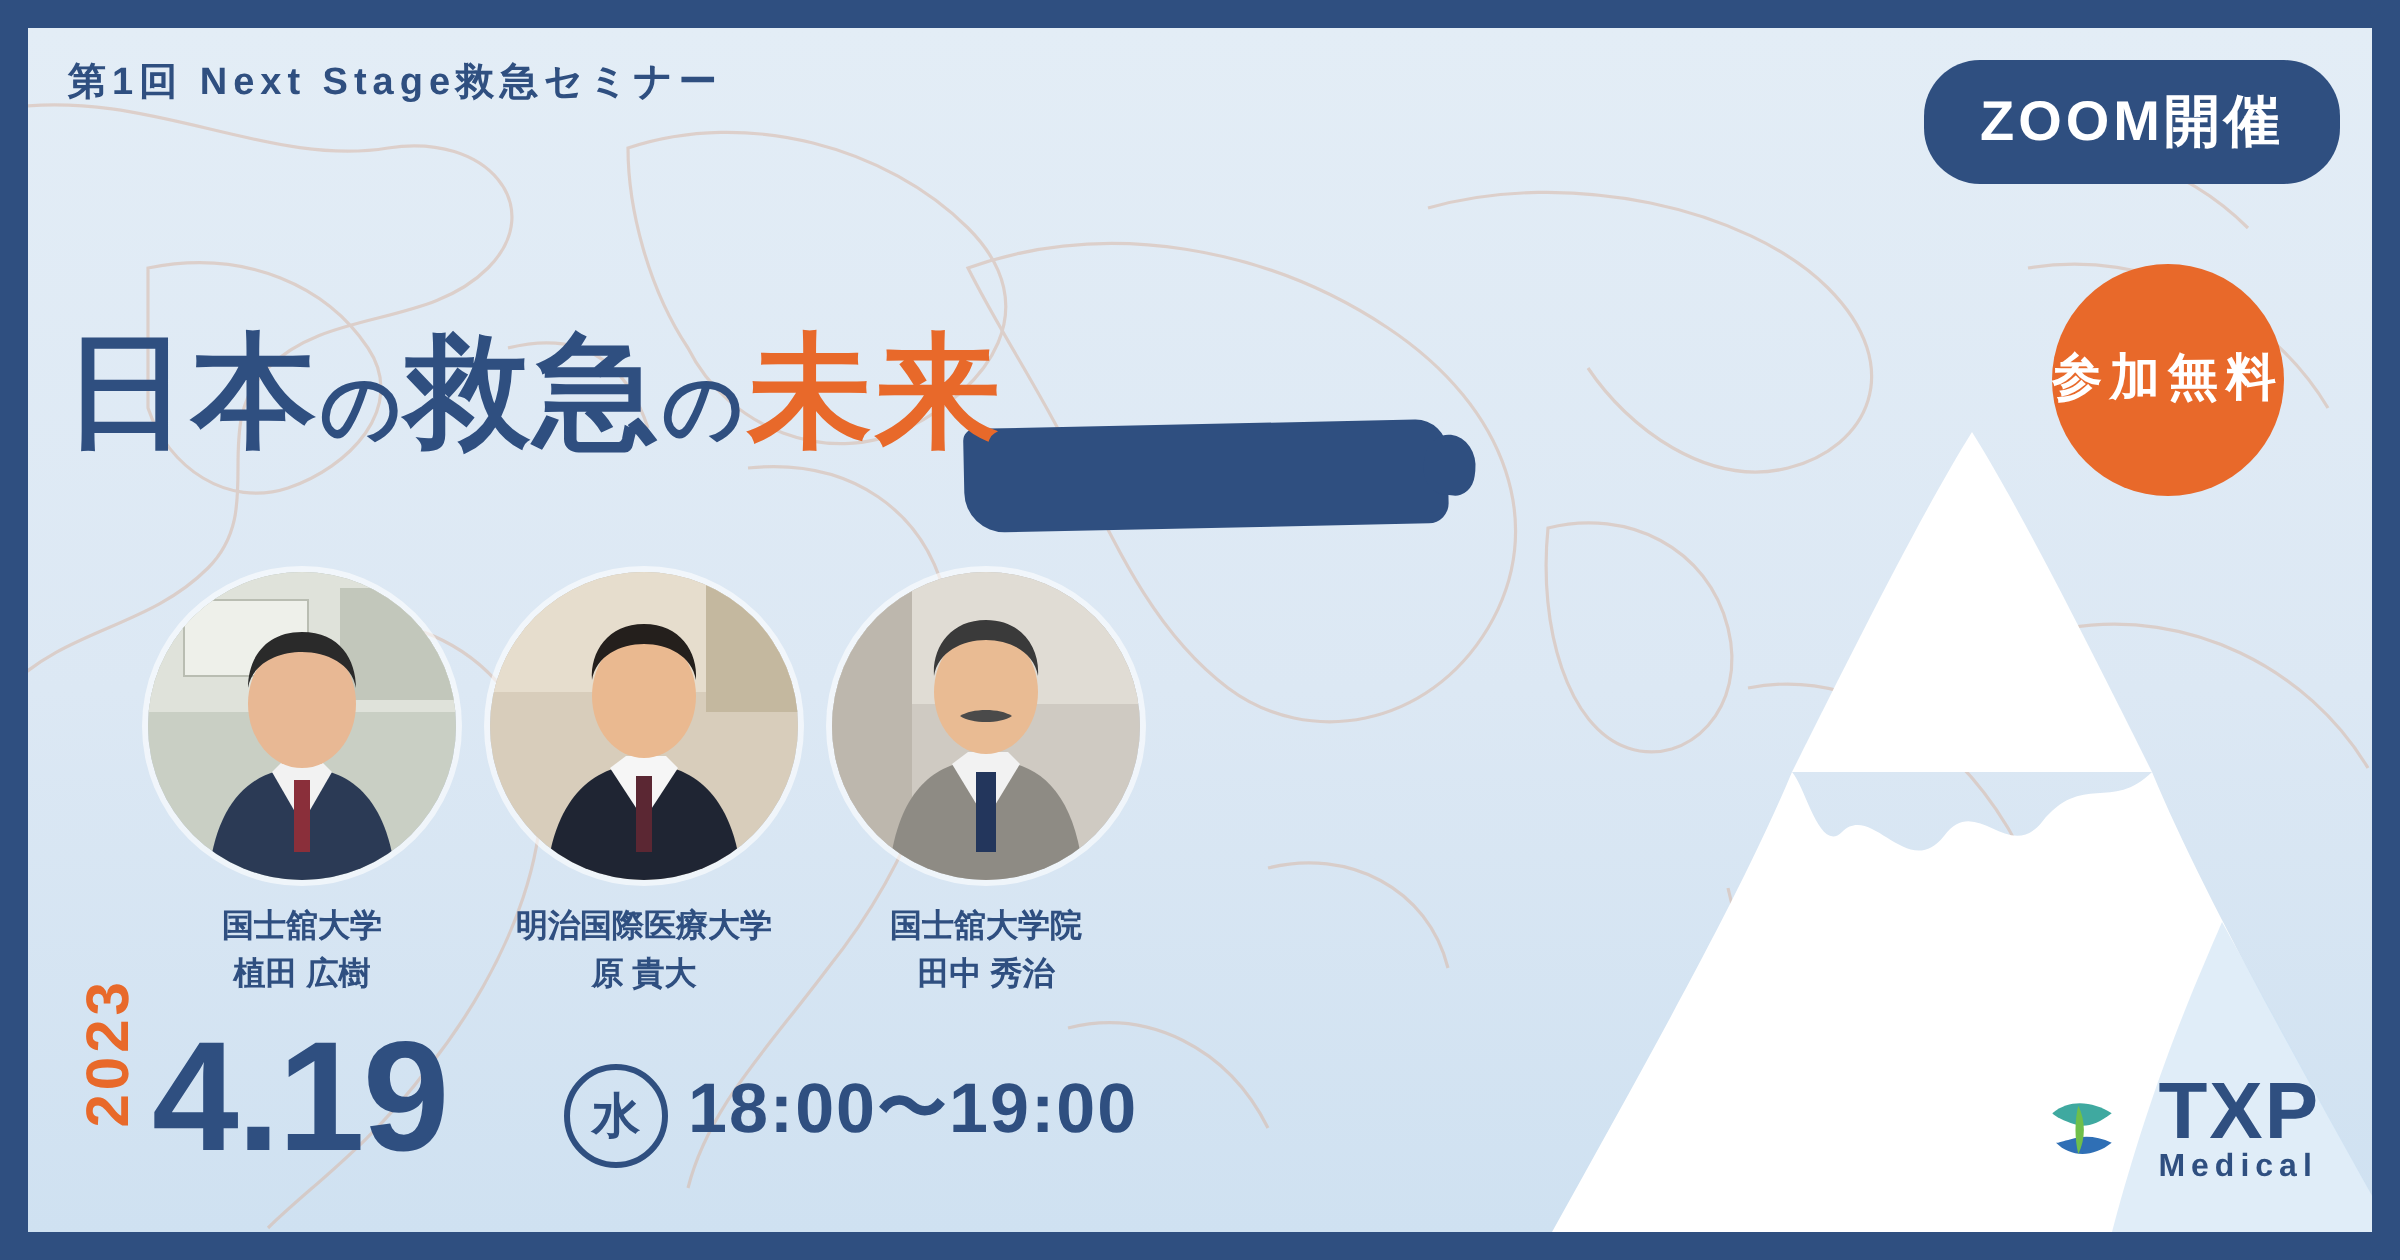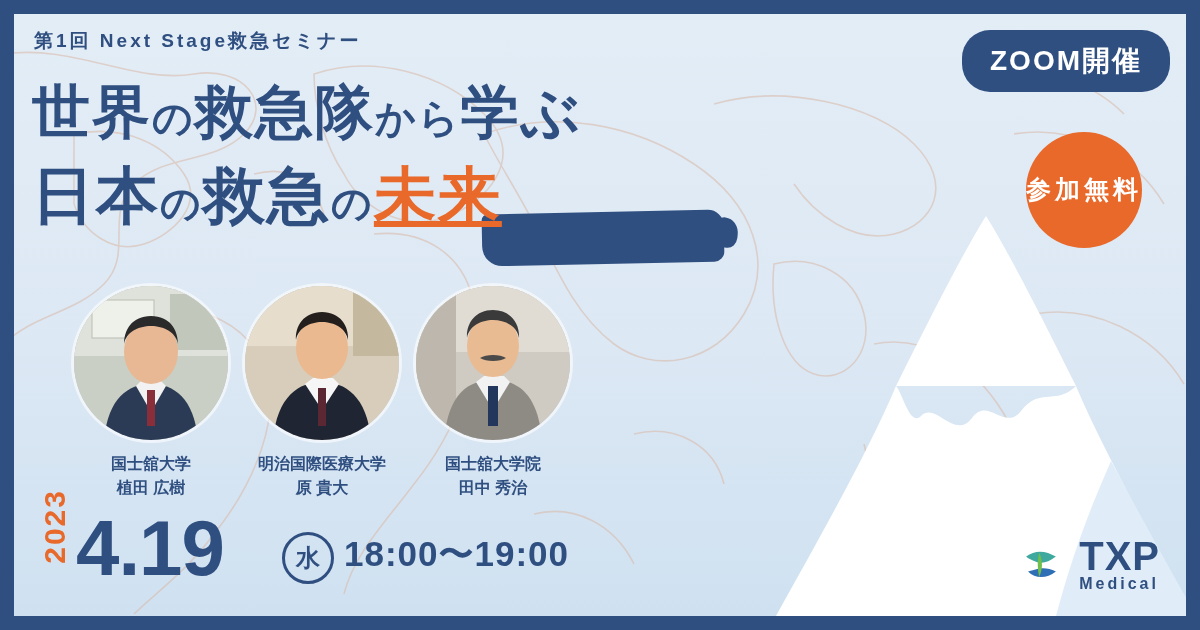--- a/index.html
+++ b/index.html
@@ -29,21 +29,21 @@
     position:absolute;left:20px;top:14px;
     font-size:19px;letter-spacing:3px;color:#2f4f80;font-weight:700;
   }
   .headline1,.headline2{
     position:absolute;left:18px;color:#2f4f80;font-weight:700;
     letter-spacing:2px;white-space:nowrap;
   }
   .headline1{top:60px;font-size:58px;}
   .headline2{top:140px;font-size:62px;}
   .hl-small{font-size:40px;}
-  .accent{color:#e8692a;position:relative;z-index:2;text-decoration:underline;}
+  .accent{color:#e8692a;position:relative;z-index:2;}
   .brush{
     position:absolute;left:468px;top:198px;width:242px;height:52px;
     background:#2f4f80;border-radius:6px 16px 10px 20px;z-index:1;
     transform:rotate(-1.2deg);
   }
   .brush:after{content:"";position:absolute;right:-14px;top:8px;width:26px;height:30px;
     background:#2f4f80;border-radius:50% 60% 40% 50%;transform:rotate(8deg);}
   
   .zoom-badge{
     position:absolute;right:16px;top:16px;
@@ -118,23 +118,20 @@
     </svg>
 
     <svg class="fuji" viewBox="0 0 420 420">
       <path d="M210 20 C 235 60, 270 130, 300 190 L 120 190 C 150 130, 185 60, 210 20 Z" fill="#ffffff"></path>
       <path d="M120 190 C 95 250, 50 330, 0 420 L 420 420 C 370 330, 325 250, 300 190 C 280 210, 265 190, 245 215 C 228 236, 212 200, 196 222 C 178 245, 160 205, 145 220 C 134 231, 127 198, 120 190 Z" fill="#ffffff"></path>
       <path d="M0 420 L 420 420 C 390 365, 360 310, 335 265 C 320 300, 300 345, 280 420 Z" fill="#cfe4f4" opacity=".65"></path>
     </svg>
 
     <div class="kicker">第1回 Next Stage救急セミナー</div>
 
-    <div class="headline1">
-      <span>世界</span><span class="hl-small">の</span><span>救急隊</span><span class="hl-small">から</span><span>学ぶ</span>
-    </div>
 
     <div class="brush"></div>
 
     <div class="headline2">
       <span>日本</span><span class="hl-small">の</span><span>救急</span><span class="hl-small">の</span><span class="accent">未来</span>
     </div>
 
     <div class="zoom-badge">ZOOM開催</div>
 
     <div class="free-circle">

